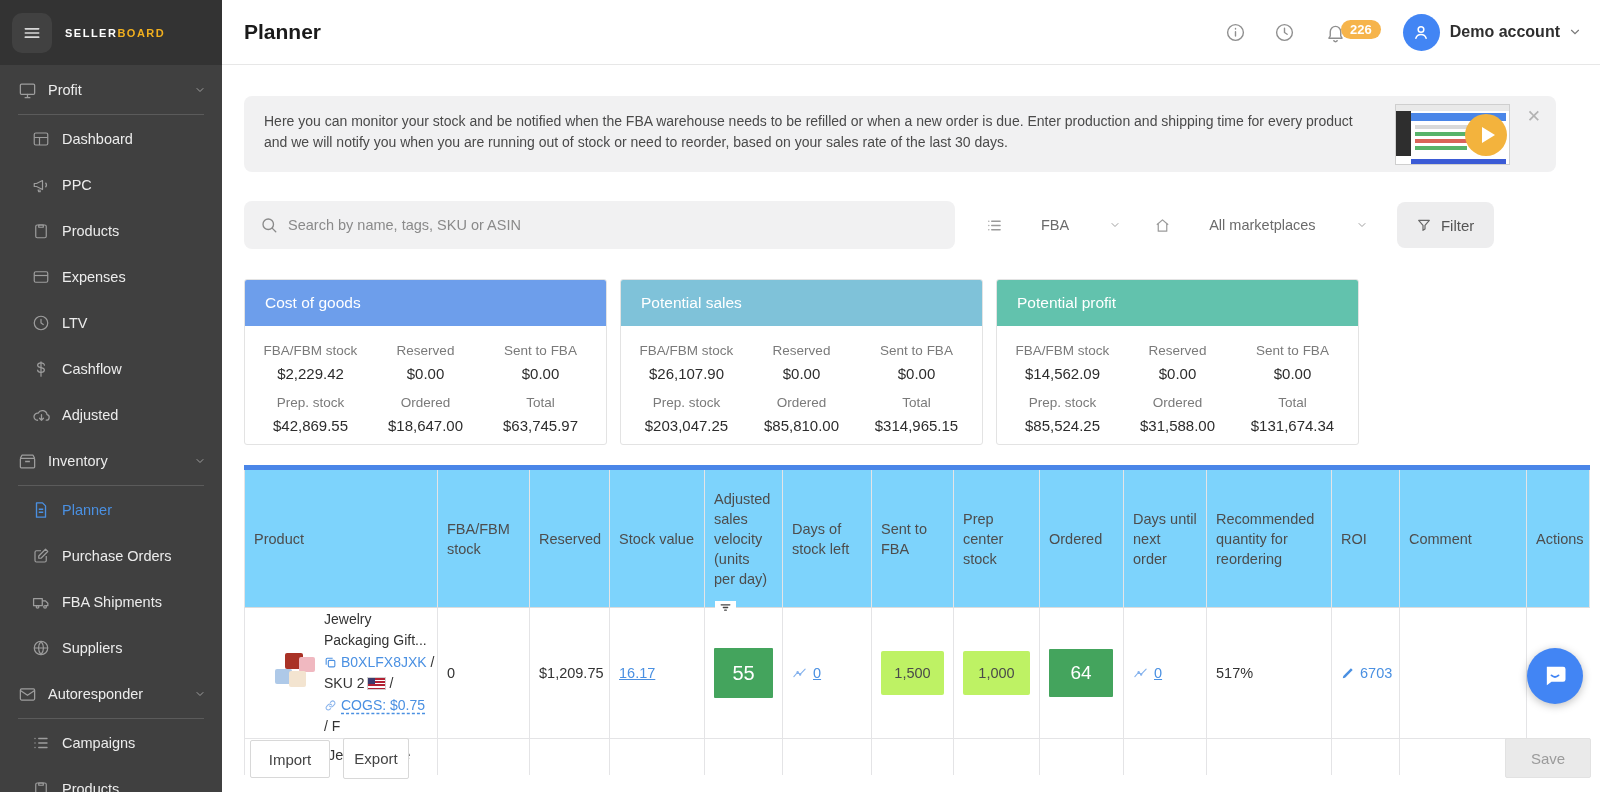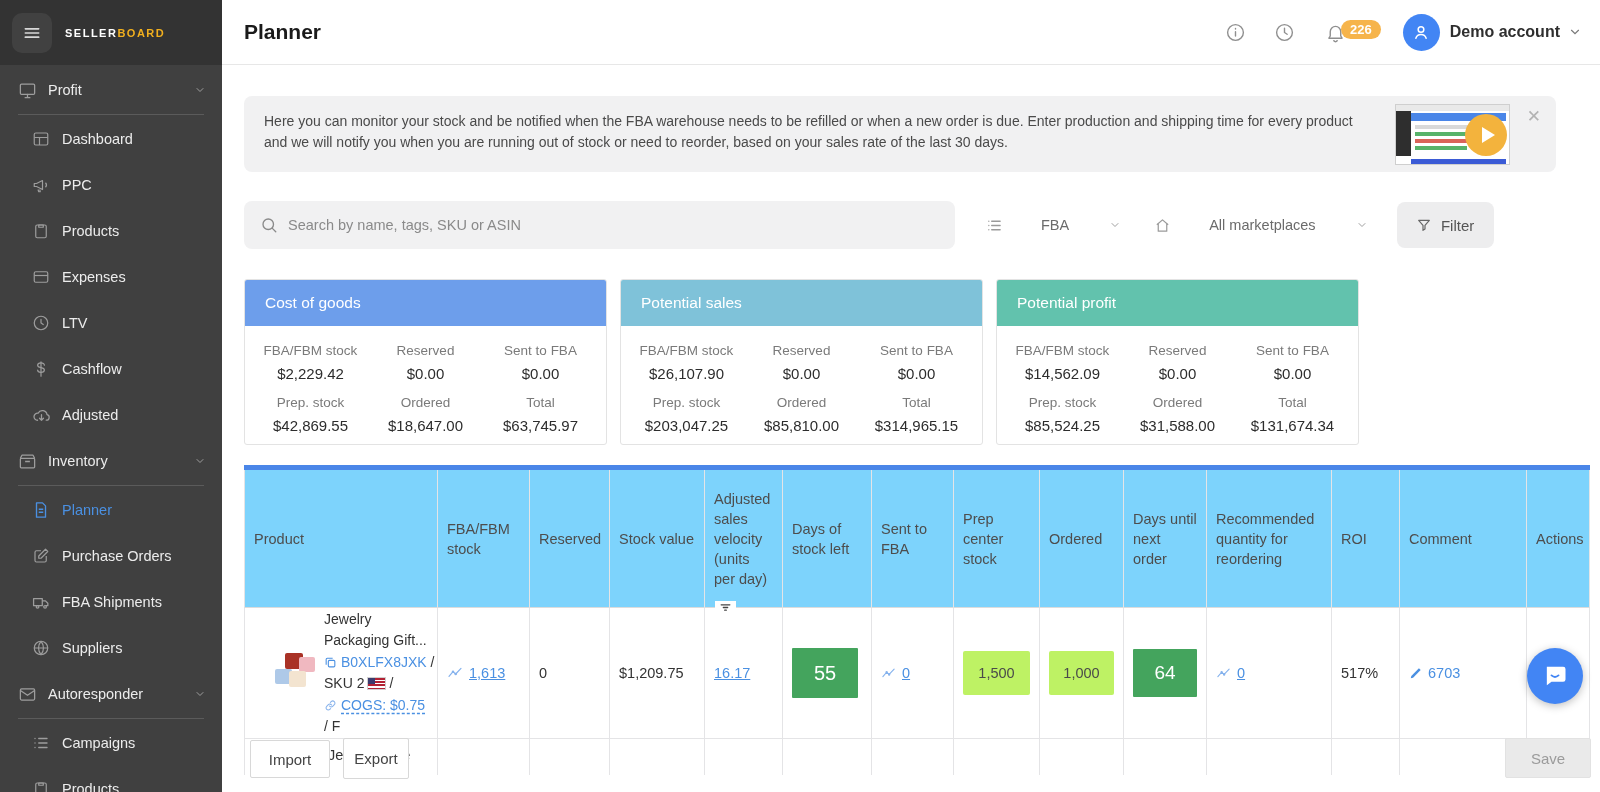--- a/index.html
+++ b/index.html
@@ -605,30 +605,20 @@
                     <path d="M14 11a4 4 0 0 0-6-.5l-3 3a4 4 0 0 0 5.7 5.7l1.5-1.5"></path>
                   </svg>
                 </span>
               <span class="blue cogs-link">COGS: $0.75</span>
             </div>
             <div class="p-row">
                 <span>/ F</span>
               </div>
           </div>
         </div>
-        <div class="td">
-          <span class="trend">
-              <svg width="16" height="16" viewBox="0 0 24 24" fill="none" stroke="currentColor" stroke-width="1.8" stroke-linecap="round" stroke-linejoin="round">
-                <polyline points="3,17 9,10 13,13.5 21,5"></polyline>
-                <circle cx="9" cy="10" r="1" fill="currentColor"></circle>
-                <circle cx="13" cy="13.5" r="1" fill="currentColor"></circle>
-              </svg>
-            </span>
-          <span class="num-link">1,613</span>
-        </div>
         <div class="td">0</div>
         <div class="td">$1,209.75</div>
         <div class="td">
           <span class="num-link">16.17</span>
         </div>
         <div class="td">
           <span class="gbadge">55</span>
         </div>
         <div class="td">
           <span class="trend">

